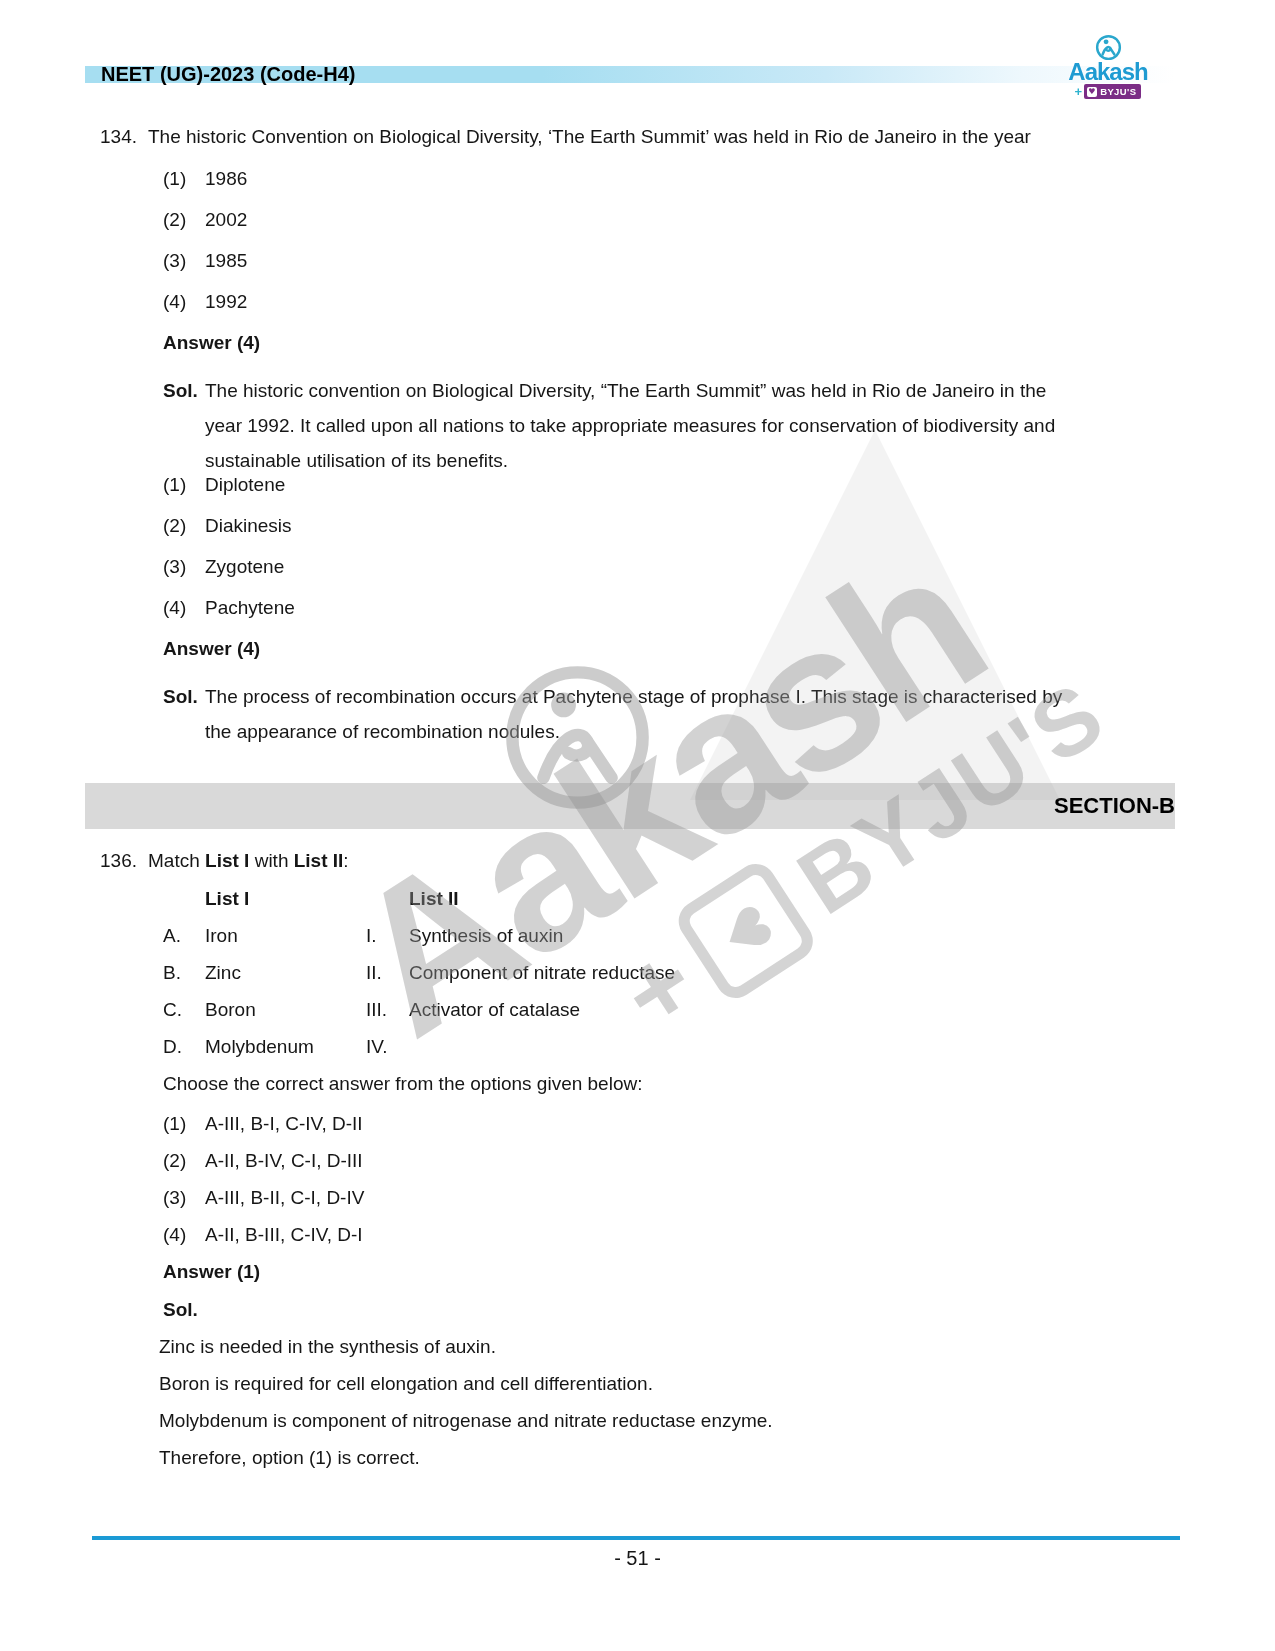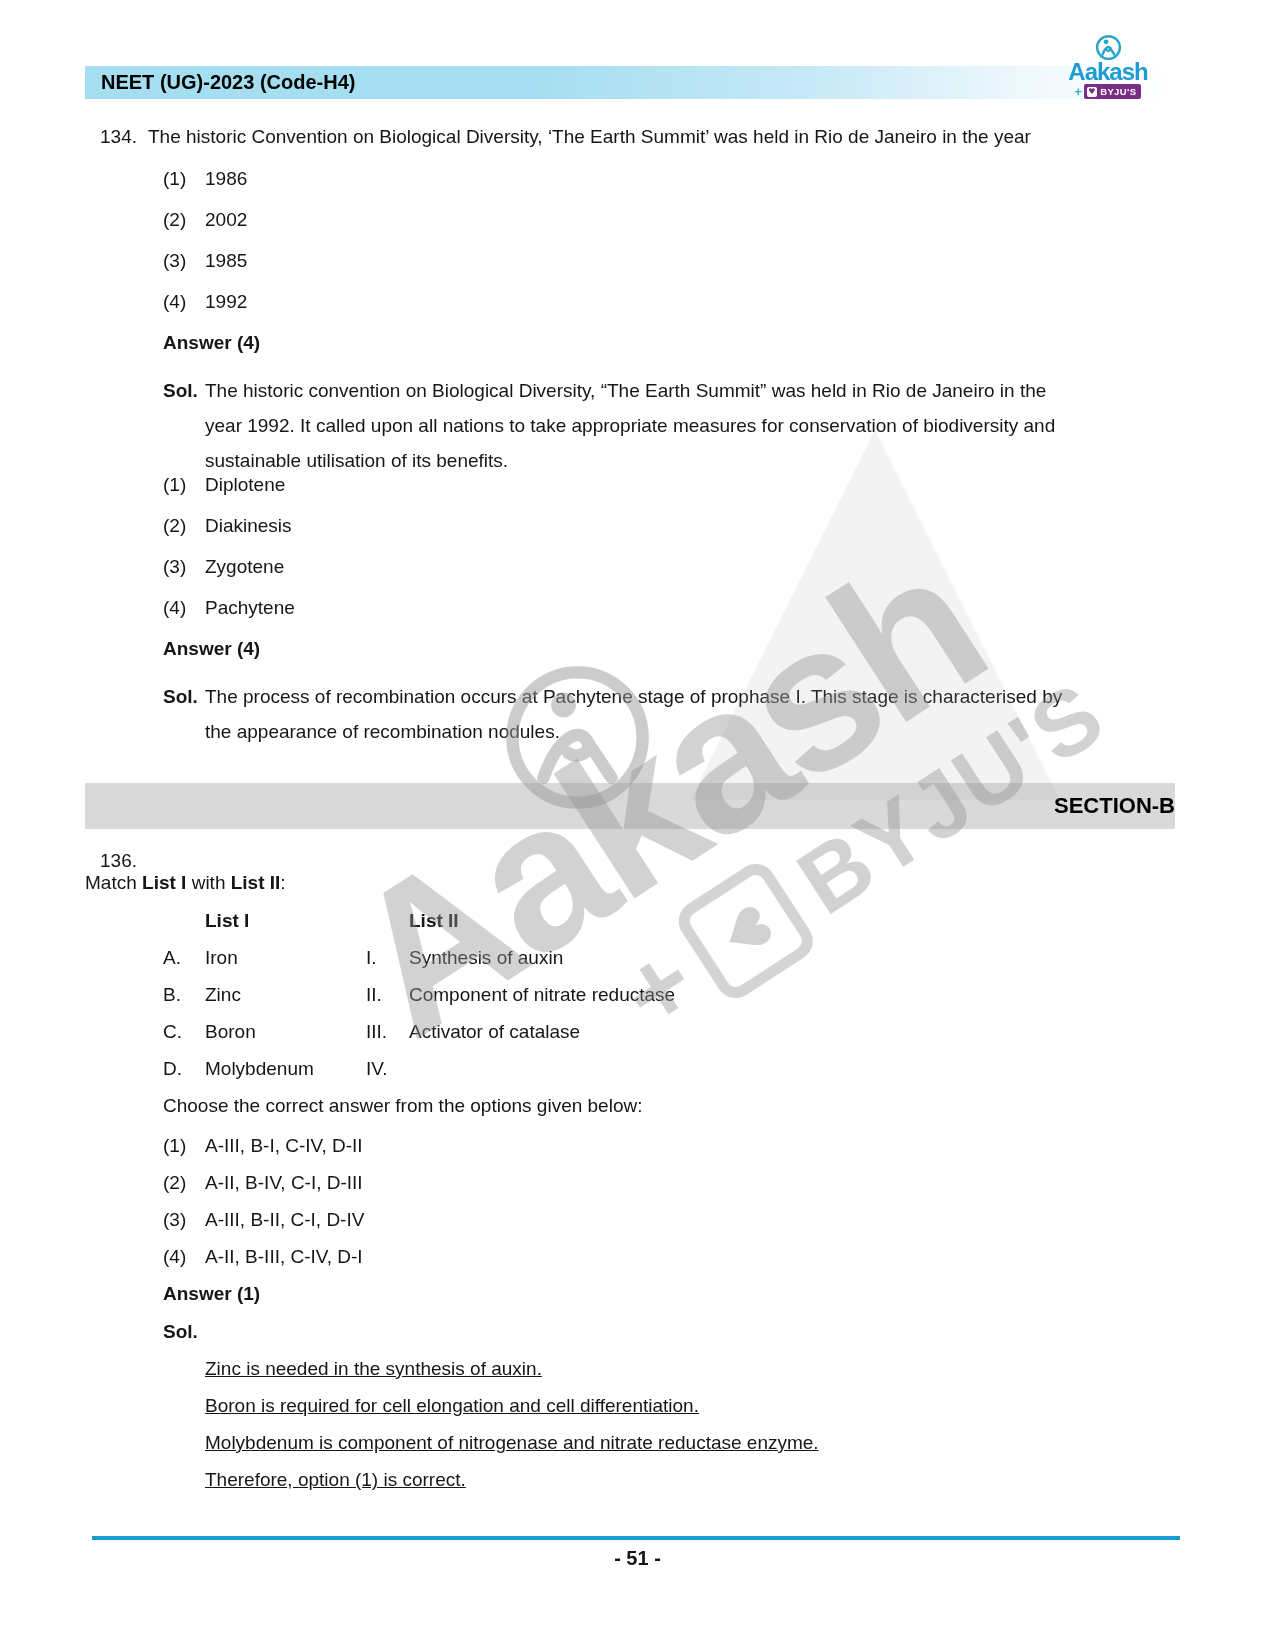--- a/index.html
+++ b/index.html
@@ -2,21 +2,21 @@
 <html><head>
 <meta charset="utf-8">
 <style>
   html,body{margin:0;padding:0;background:#fff;}
   .page{
     position:relative;width:1275px;height:1651px;background:#ffffff;overflow:hidden;
     font-family:"Liberation Sans",sans-serif;font-size:19px;color:#161616;
   }
   
   .header-bar{
-    position:absolute;left:85px;top:66px;width:1090px;height:33px;box-sizing:border-box;
+    position:absolute;left:85px;top:66px;width:1090px;height:17px;box-sizing:border-box;
     background:linear-gradient(to right,#a6def1 0%,#a6def1 42%,#c9e9f7 68%,#eef8fd 86%,#ffffff 100%);
     display:flex;align-items:center;padding-left:16px;font-weight:bold;font-size:20px;color:#000;
   }
   .logo{position:absolute;left:1056px;top:34px;width:104px;display:flex;flex-direction:column;align-items:center;z-index:6;}
   .logo svg{display:block;}
   .logo-word{font-weight:bold;font-size:24px;line-height:22px;color:#1e9bd2;letter-spacing:-1px;
     text-shadow:0 0 2px #fff,0 0 2px #fff;}
   .logo-badge{display:flex;align-items:center;gap:2px;margin-top:1px;}
   .logo-plus{color:#2fb3cf;font-weight:bold;font-size:13px;line-height:13px;}
   .badge{background:#7b2d86;color:#fff;font-weight:bold;font-size:9.5px;letter-spacing:.4px;
@@ -34,36 +34,36 @@
   .answer{margin-left:78px;font-weight:bold;margin-top:2px;margin-bottom:19px;}
   .sol{display:flex;margin-left:78px;}
   .sol-label{width:42px;flex:none;font-weight:bold;line-height:35px;}
   .sol-text{width:875px;line-height:35px;}
   
   .section-bar{
     position:absolute;left:85px;top:783px;width:1090px;height:46px;background:#d9d9d9;
     display:flex;align-items:center;justify-content:flex-end;font-weight:bold;font-size:22px;color:#000;z-index:2;
   }
   
-  .q136 .qline{margin-bottom:16px;flex-direction:column;}
+  .q136 .qline{margin-bottom:16px;}
   .match-row{display:flex;margin-left:78px;margin-bottom:15px;}
   .m-letter{width:42px;flex:none;}
   .m-item{width:161px;flex:none;}
   .m-roman{width:43px;flex:none;}
   .m-desc{flex:1;}
   .match-head{font-weight:bold;}
   .choose{margin-left:78px;margin-top:3px;margin-bottom:18px;}
   .q136 .opt{margin-bottom:15px;}
   .q136 .answer{margin-bottom:16px;}
   .q136 .sol-label{line-height:22px;}
   .q136 .sol-text{line-height:22px;}
-  .sol-extra{margin-left:120px;margin-top:15px;line-height:22px;text-decoration:underline;}
+  .sol-extra{margin-left:74px;margin-top:15px;line-height:22px;}
   
   .footer-line{position:absolute;left:92px;top:1536px;width:1088px;height:4px;background:#1b9ad5;}
-  .footer-page{position:absolute;left:0;top:1547px;width:100%;text-align:center;font-weight:bold;font-size:20px;}
+  .footer-page{position:absolute;left:0;top:1547px;width:100%;text-align:center;font-weight:normal;font-size:20px;}
   
   .watermark{position:absolute;inset:0;z-index:3;pointer-events:none;}
   .wm-tri{position:absolute;left:690px;top:430px;width:0;height:0;
     border-left:185px solid transparent;border-right:185px solid transparent;
     border-bottom:370px solid rgba(170,170,170,0.14);}
   .wm-figure{position:absolute;left:500px;top:660px;opacity:.5;}
   .wm-rot{position:absolute;left:340px;top:655px;width:820px;transform:rotate(-33deg);
     color:rgba(148,148,148,0.42);}
   .wm-brand{font-size:205px;font-weight:bold;letter-spacing:-6px;line-height:190px;white-space:nowrap;}
   .wm-byline{display:flex;align-items:center;gap:20px;margin-left:205px;margin-top:10px;font-weight:bold;}

